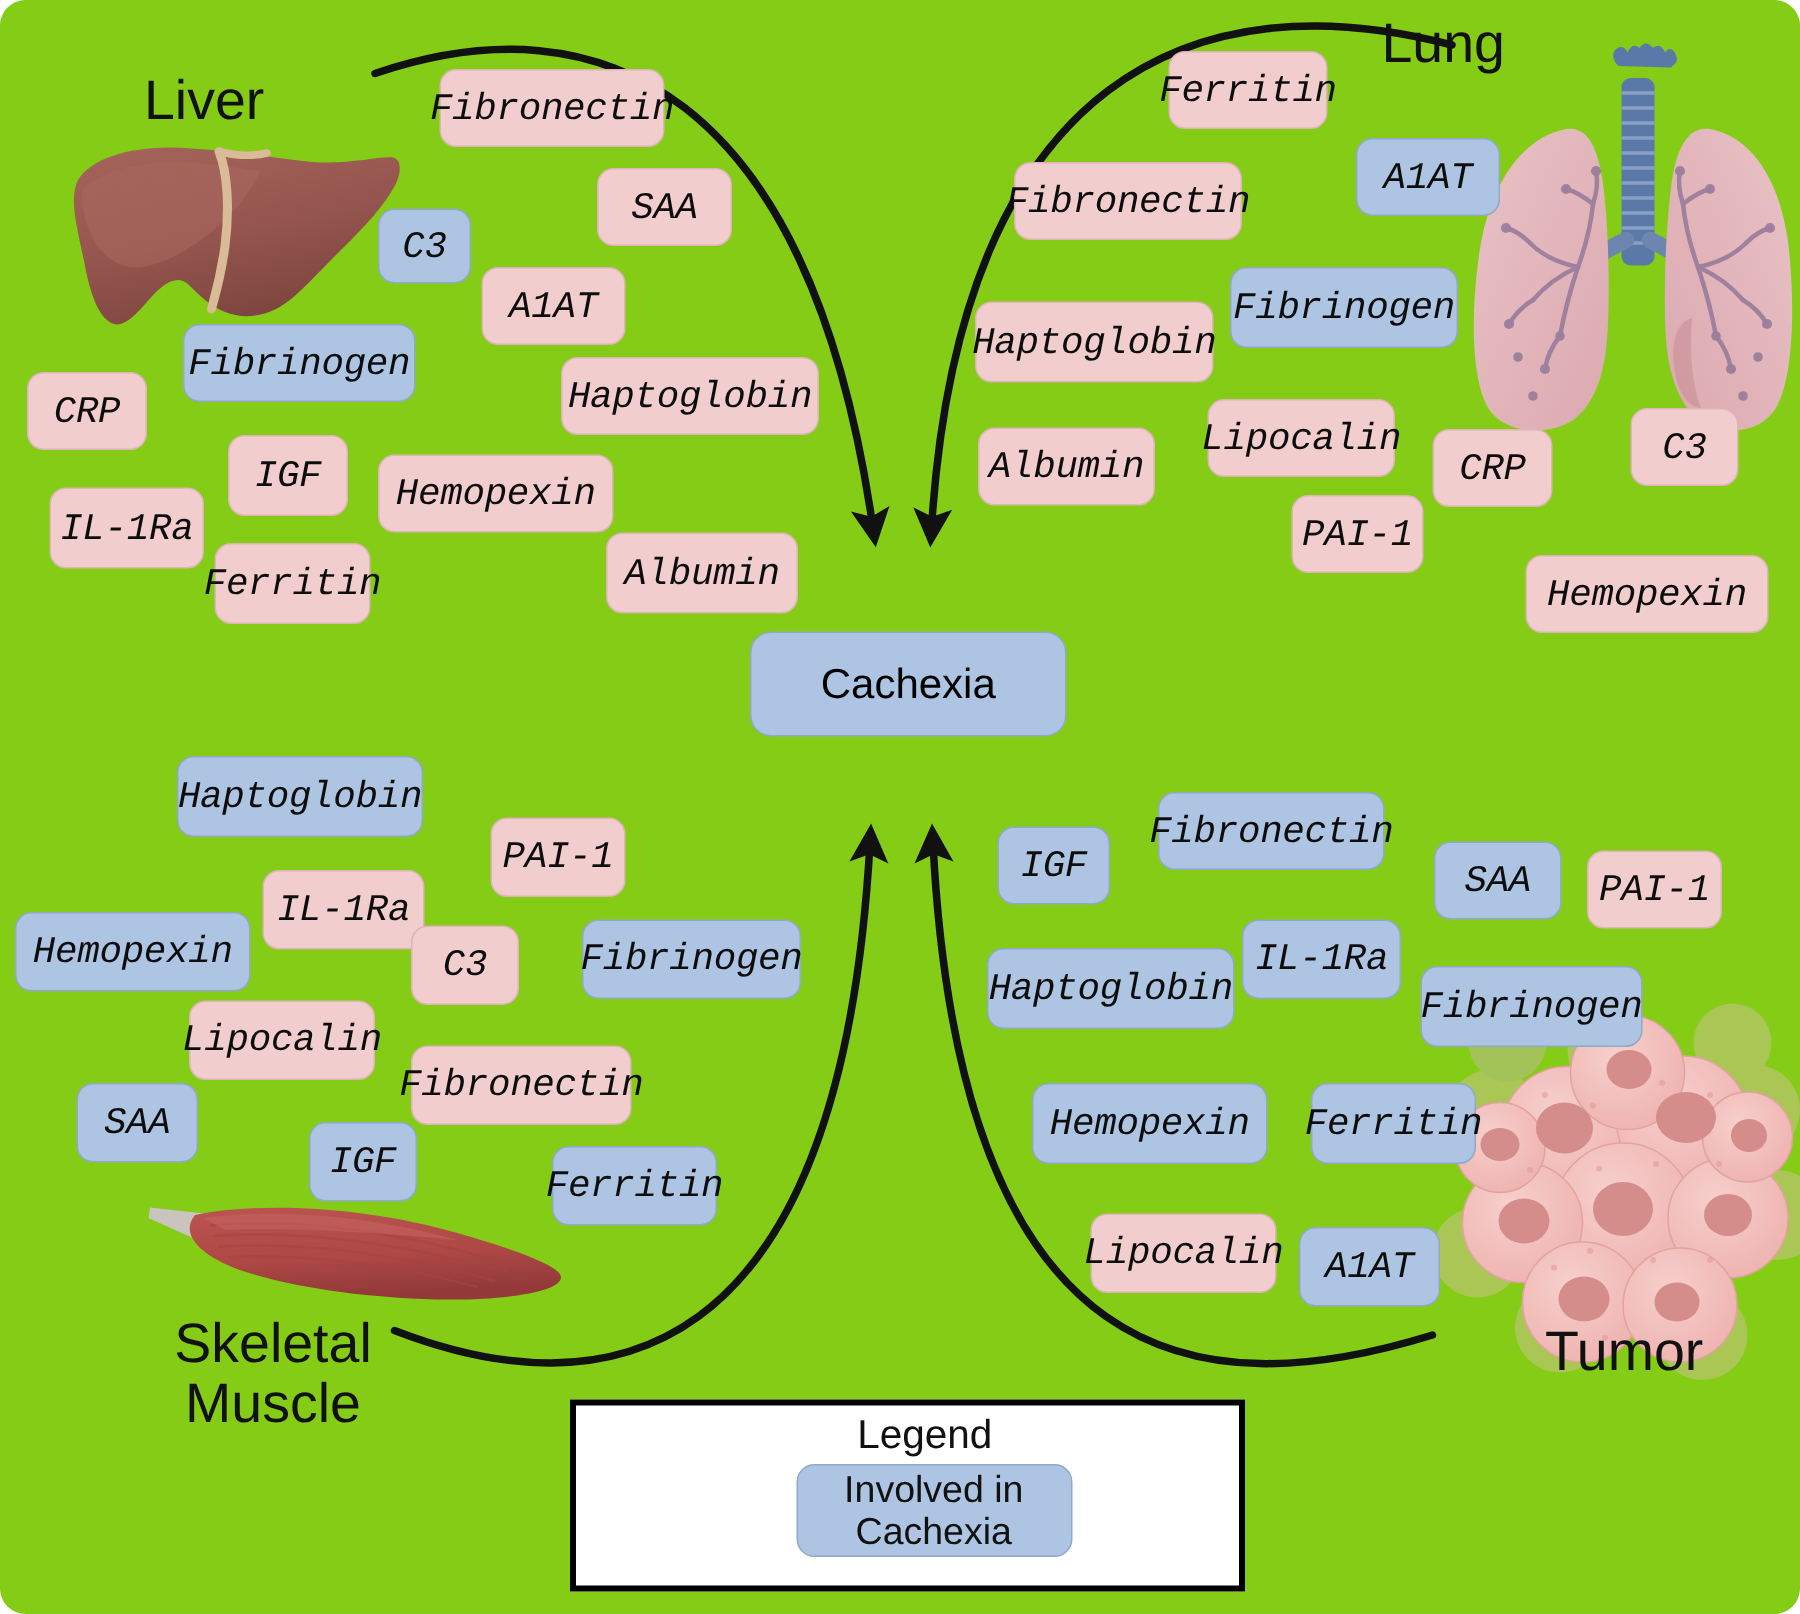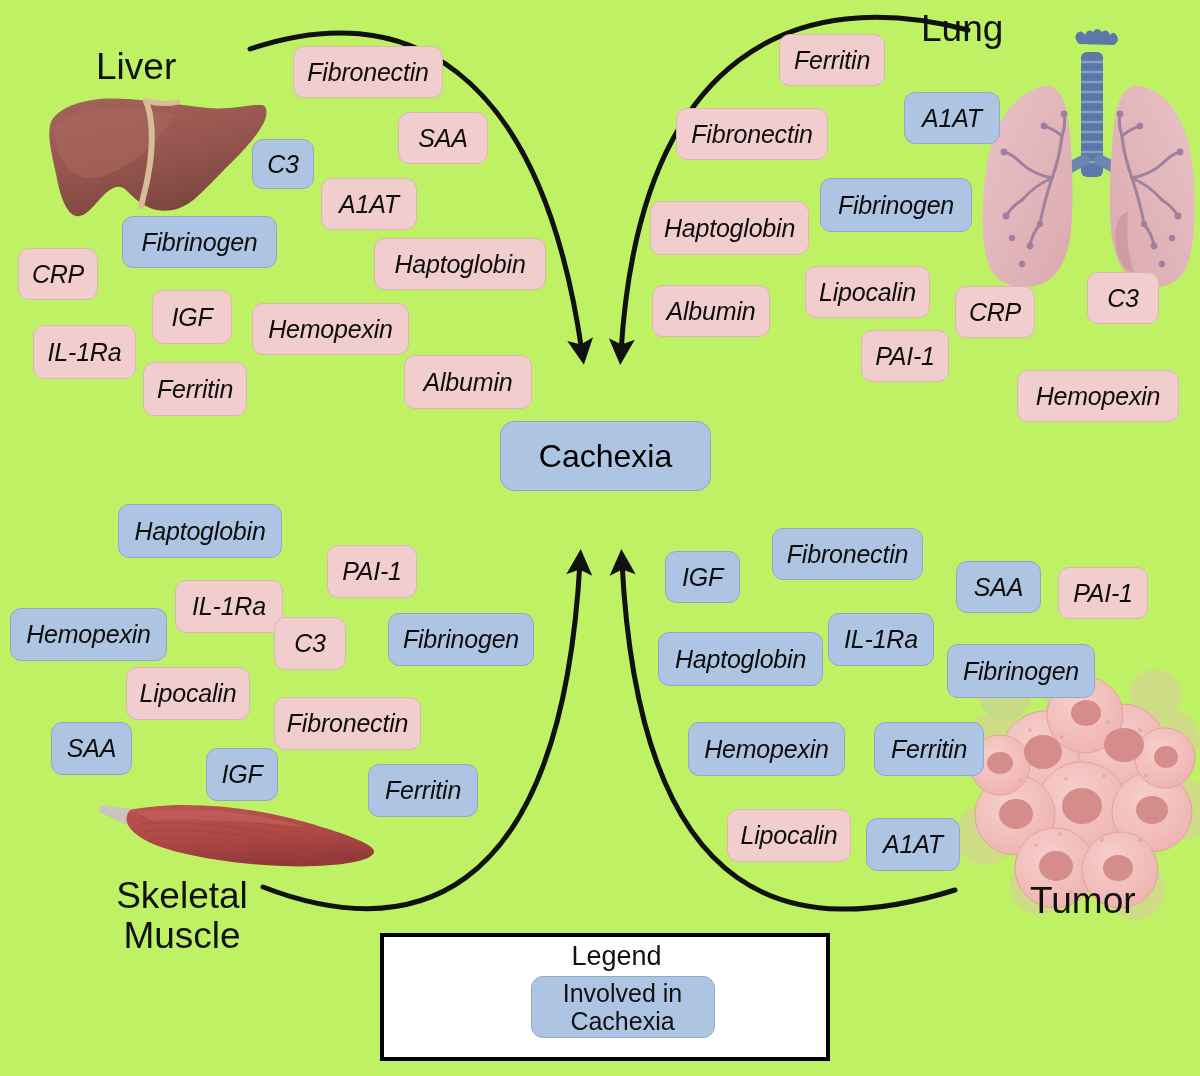--- a/index.html
+++ b/index.html
@@ -8,22 +8,23 @@
     padding: 0;
     background: #ffffff;
   }
   body {
     font-family: "Liberation Sans", sans-serif;
   }
   #canvas {
     position: relative;
     width: 1200px;
     height: 1076px;
-    background: #bef264;
+    background: #84cc16;
     overflow: hidden;
+    border-radius: 17px;
   }
   .svg-layer {
     position: absolute;
     left: 0;
     top: 0;
     width: 1200px;
     height: 1076px;
     pointer-events: none;
   }
   
@@ -34,21 +35,21 @@
     align-items: center;
     justify-content: center;
     border-radius: 11px;
     font-style: italic;
     font-size: 25px;
     line-height: 1;
     color: #0d0d0d;
     letter-spacing: -0.2px;
     white-space: nowrap;
     padding: 0 9px;
-    font-family: Liberation Sans, sans-serif;
+    font-family: Liberation Mono, monospace;
   }
   .chip.blue {
     background: #adc5e2;
     border: 1.5px solid #8fa9c9;
   }
   .chip.pink {
     background: #f1cdce;
     border: 1.5px solid #dfb4b6;
   }
   
@@ -58,21 +59,21 @@
     top: 421px;
     width: 211px;
     height: 70px;
     box-sizing: border-box;
     background: #adc5e2;
     border: 1.5px solid #8fa9c9;
     border-radius: 14px;
     display: flex;
     align-items: center;
     justify-content: center;
-    font-size: 32px;
+    font-size: 28px;
     color: #000;
     font-family: "Liberation Sans", sans-serif;
   }
   
   .tissue-label {
     position: absolute;
     font-size: 37px;
     color: #111;
     white-space: nowrap;
     font-family: "Liberation Sans", sans-serif;

